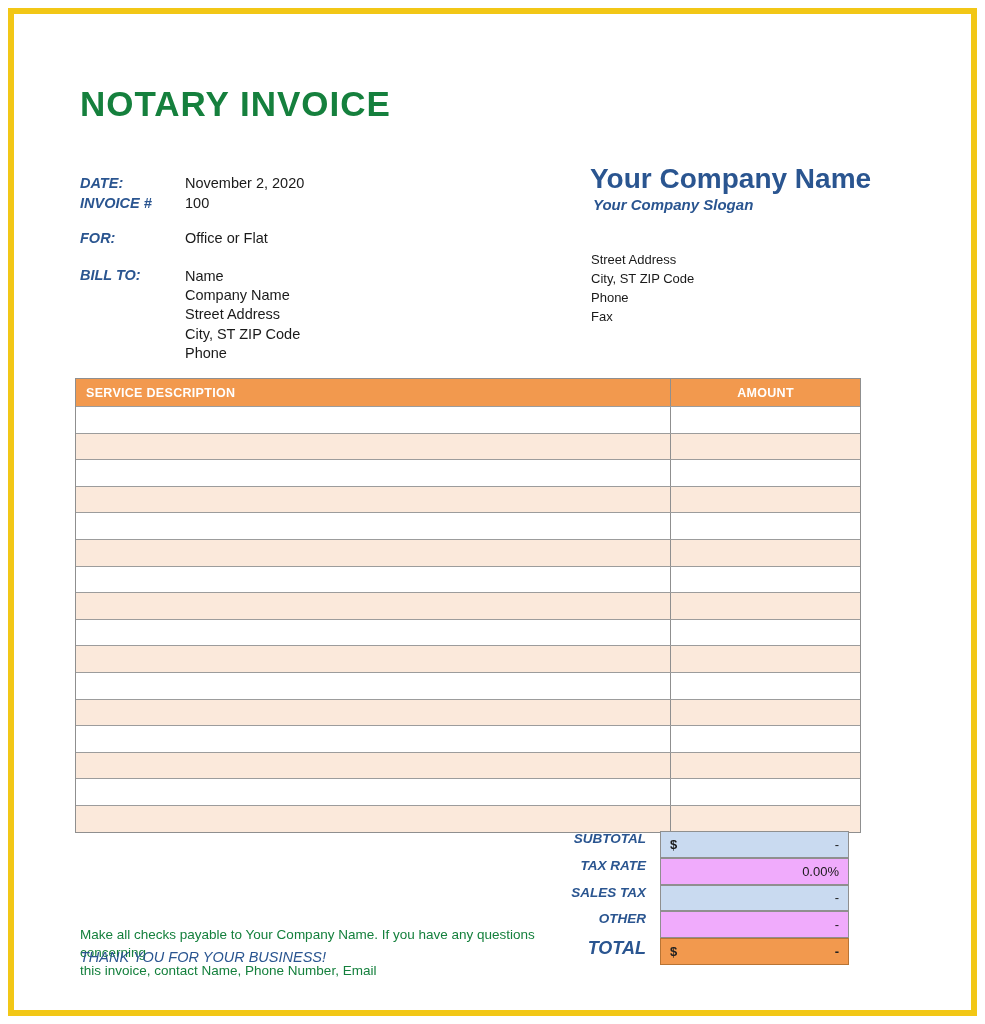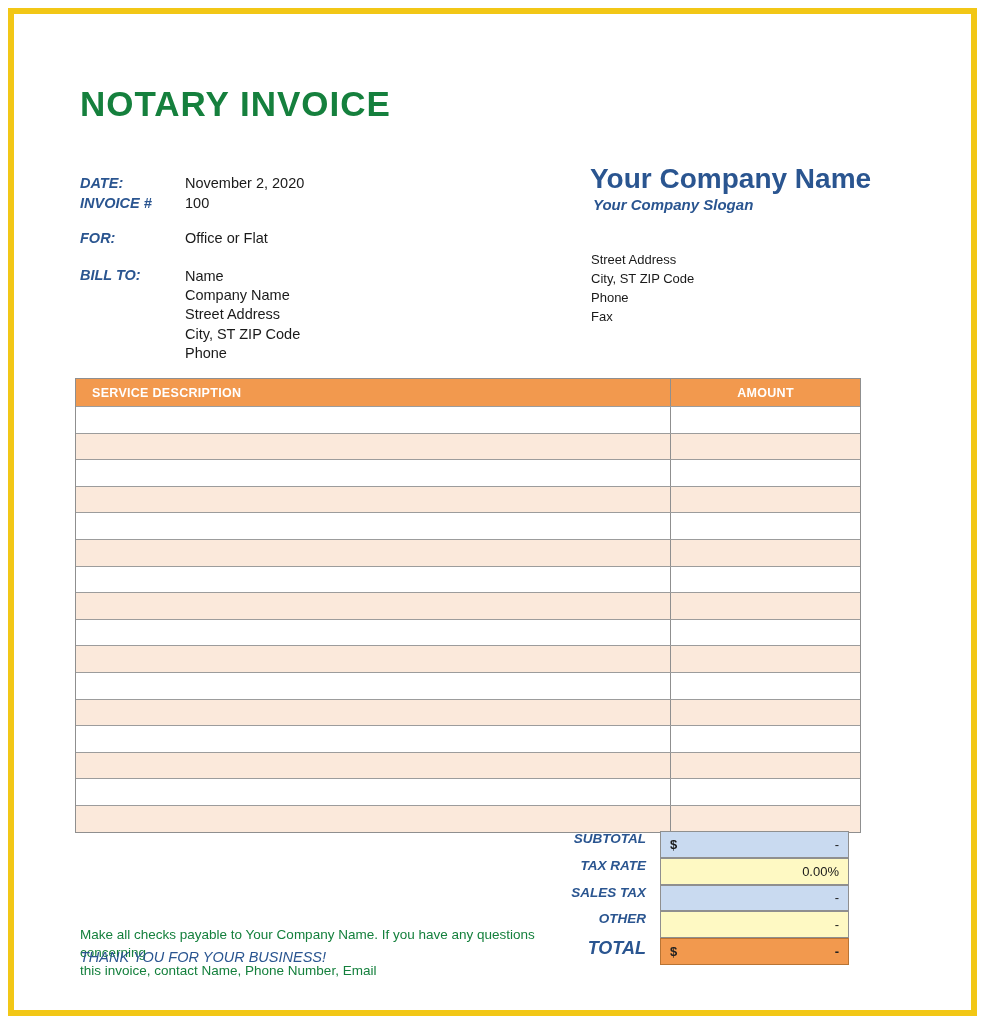--- a/index.html
+++ b/index.html
@@ -45,21 +45,21 @@
   
   .service-table {
     position: absolute; left: 75px; top: 378px; width: 786px;
     border: 1px solid #8f8f8f;
   }
   .thead { display: flex; height: 27px; background: #F2994E; }
   .thead .tcell {
     color: #ffffff; font-weight: bold; font-size: 12.5px; letter-spacing: .3px;
     display: flex; align-items: center;
   }
-  .tcell.desc { width: 595px; padding-left: 16px; border-right: 1px solid #8f8f8f; }
+  .tcell.desc { width: 595px; padding-left: 10px; border-right: 1px solid #8f8f8f; }
   .tcell.amt  { width: 189px; justify-content: center; }
   .trow { display: flex; height: 26.6px; border-top: 1px solid #9c9c9c; }
   .trow.white { background: #ffffff; }
   .trow.peach { background: #FBE9DB; }
   .trow .tcell { height: 100%; }
 
   
   .totals { position: absolute; left: 75px; top: 831px; width: 786px; }
   .totrow { display: flex; height: 26.8px; }
   .totlabel {
@@ -67,21 +67,21 @@
     color: #2A5590; font-style: italic; font-size: 13.5px; font-weight: 600;
   }
   .totlabel.big { font-size: 18px; font-weight: bold; }
   .totval {
     width: 189px; height: 100%; border: 1px solid #8f8f8f;
     display: flex; align-items: center; justify-content: space-between;
     padding: 0 9px; font-size: 13px; color: #1a1a1a;
   }
   .totval .pfx { font-weight: 600; }
   .totval.blue   { background: #C9DAF0; }
-  .totval.white  { background: #fef9c3; }
+  .totval.white  { background: #f0abfc; }
   .totval.orange { background: #F2994E; border-color: #b97434; }
   .totval.orange .pfx, .totval.orange .val { font-weight: bold; color: #222222; }
 
   
   .footer-note {
     position: absolute; left: 80px; top: 926px;
     color: #15803d; font-size: 13.5px; line-height: 18px; width: 520px;
   }
   .footer-thanks {
     position: absolute; left: 80px; top: 949px;

